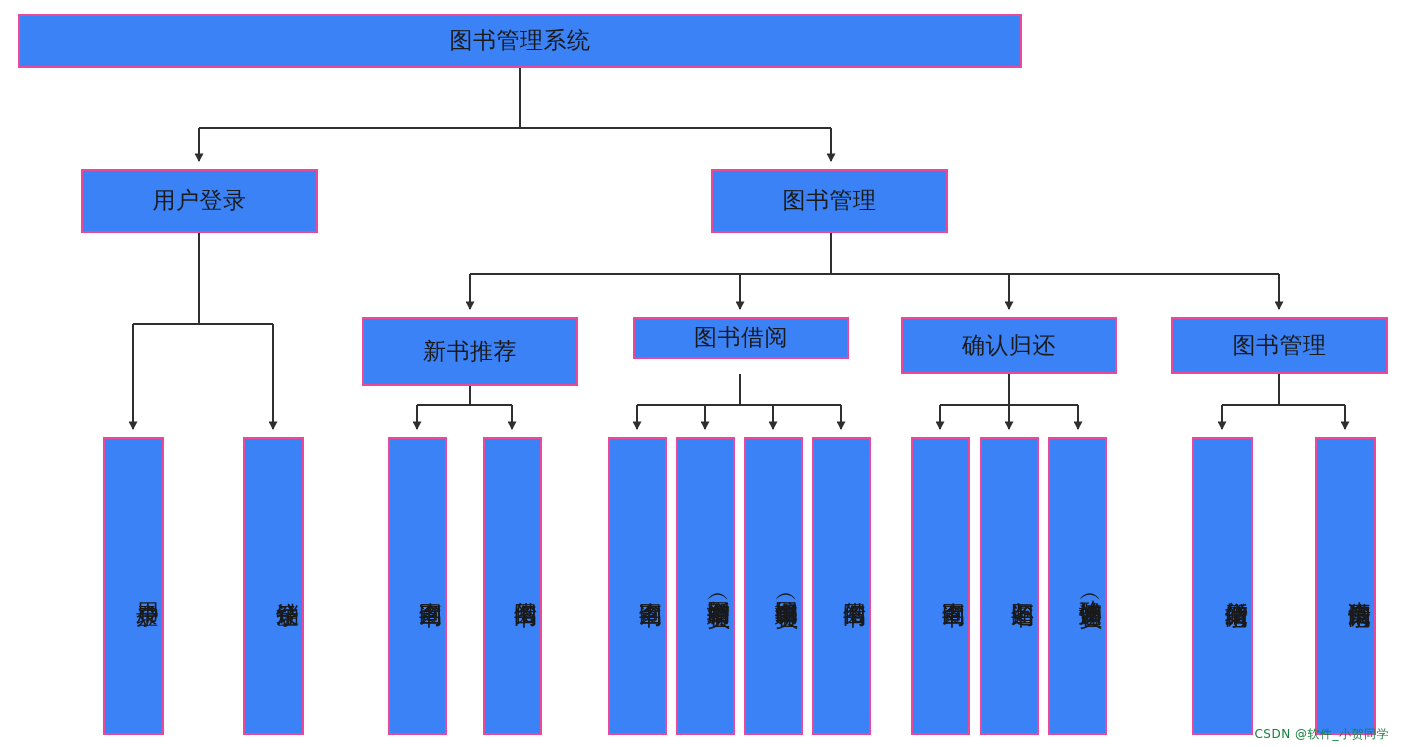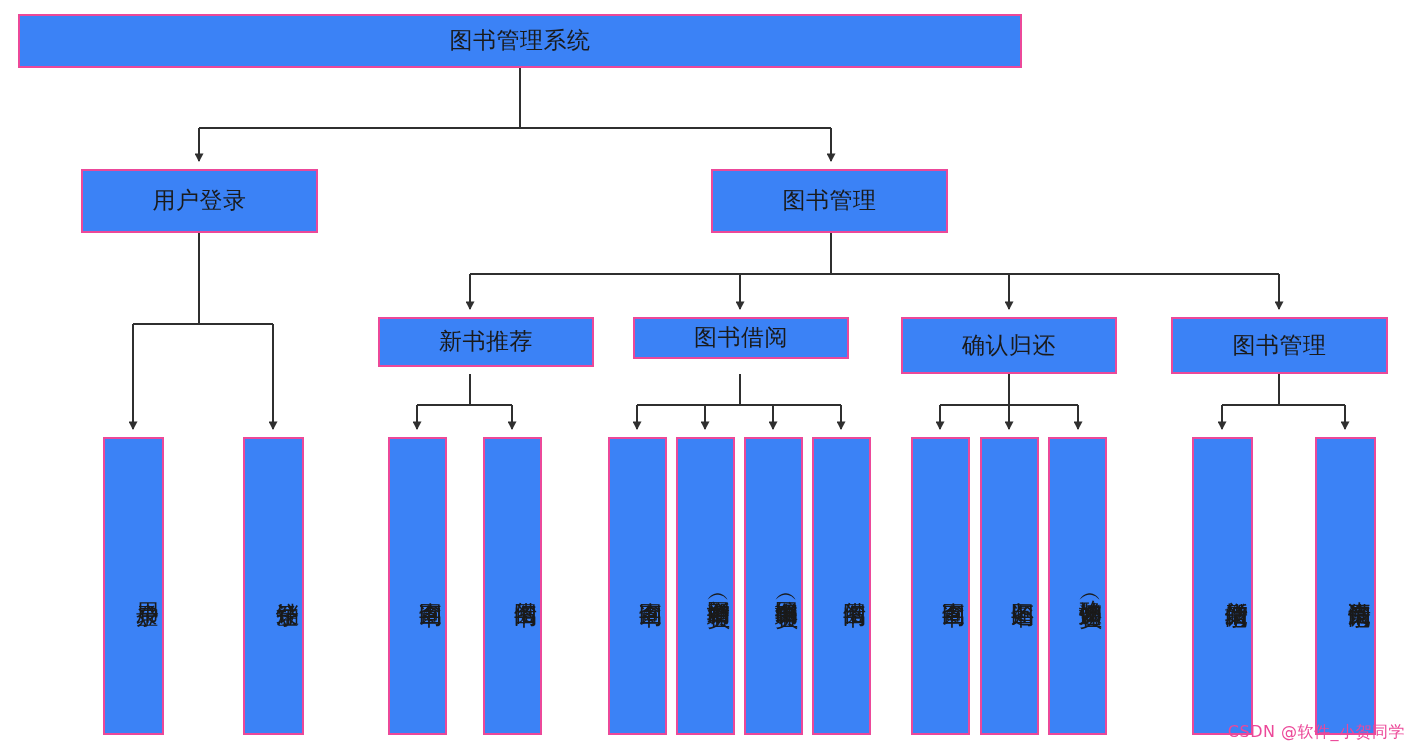--- a/index.html
+++ b/index.html
@@ -51,24 +51,24 @@
     align-items: flex-start;
     justify-content: center;
   }
   .node.vert > .vlabel {
     writing-mode: vertical-rl;
     text-orientation: upright;
     white-space: nowrap;
   }
   #watermark {
     position: absolute;
-    right: 0;
+    right: 16px;
     bottom: 4px;
-    font-size: 16px;
-    color: #ec4899;
+    font-size: 12px;
+    color: #15803d;
     letter-spacing: 0.5px;
     white-space: nowrap;
     user-select: none;
   }
 </style>
 </head>
 <body>
 
 <div id="diagram-root">
 
@@ -120,21 +120,21 @@
       <path d="M1222,405 L1222,429" marker-end="url(#arrowhead)"></path>
       <path d="M1345,405 L1345,429" marker-end="url(#arrowhead)"></path>
     </g>
   </svg>
 
   <div class="node horiz" style="left:18px; top:14px; width:1004px; height:54px;">图书管理系统</div>
 
   <div class="node horiz" style="left:81px; top:169px; width:237px; height:64px;">用户登录</div>
   <div class="node horiz" style="left:711px; top:169px; width:237px; height:64px;">图书管理</div>
 
-  <div class="node horiz" style="left:378px; top:317px; width:216px; height:50px;">新书推荐</div>
+  <div class="node horiz" style="left:362px; top:317px; width:216px; height:69px;">新书推荐</div>
   <div class="node horiz" style="left:633px; top:317px; width:216px; height:42px;">图书借阅</div>
   <div class="node horiz" style="left:901px; top:317px; width:216px; height:57px;">确认归还</div>
   <div class="node horiz" style="left:1171px; top:317px; width:217px; height:57px;">图书管理</div>
 
   <div class="node vert" style="left:103px; top:437px; width:61px; height:298px;">
     <span class="vlabel">用户登录</span>
   </div>
   <div class="node vert" style="left:243px; top:437px; width:61px; height:298px;">
     <span class="vlabel">注销登录</span>
   </div>

